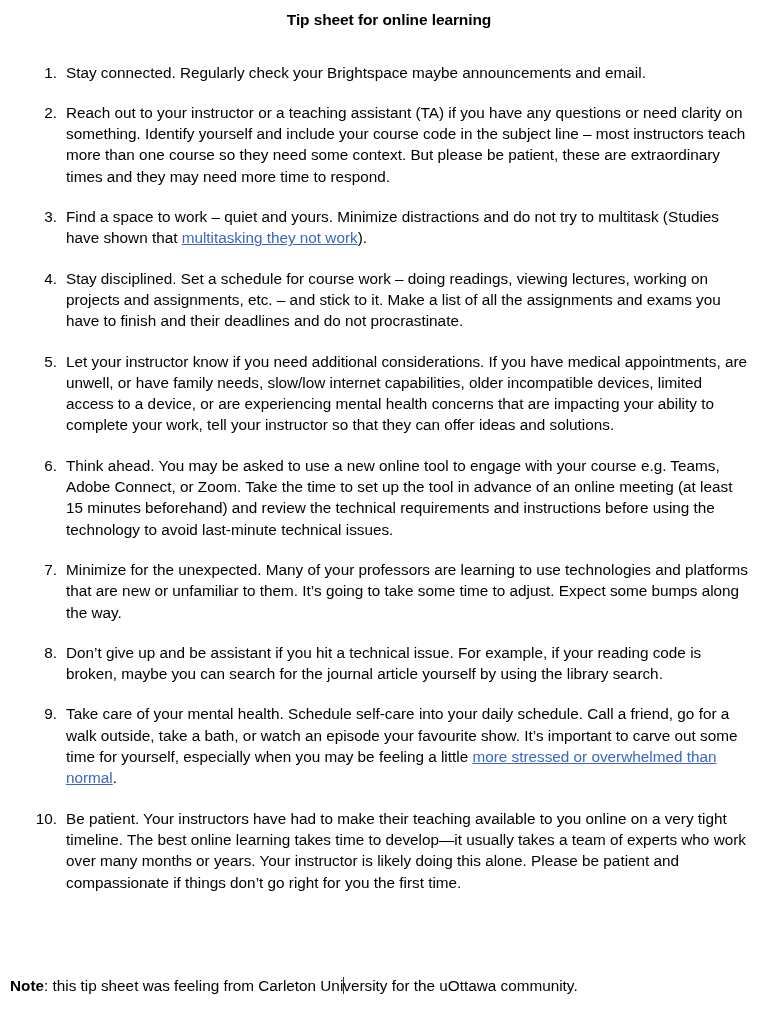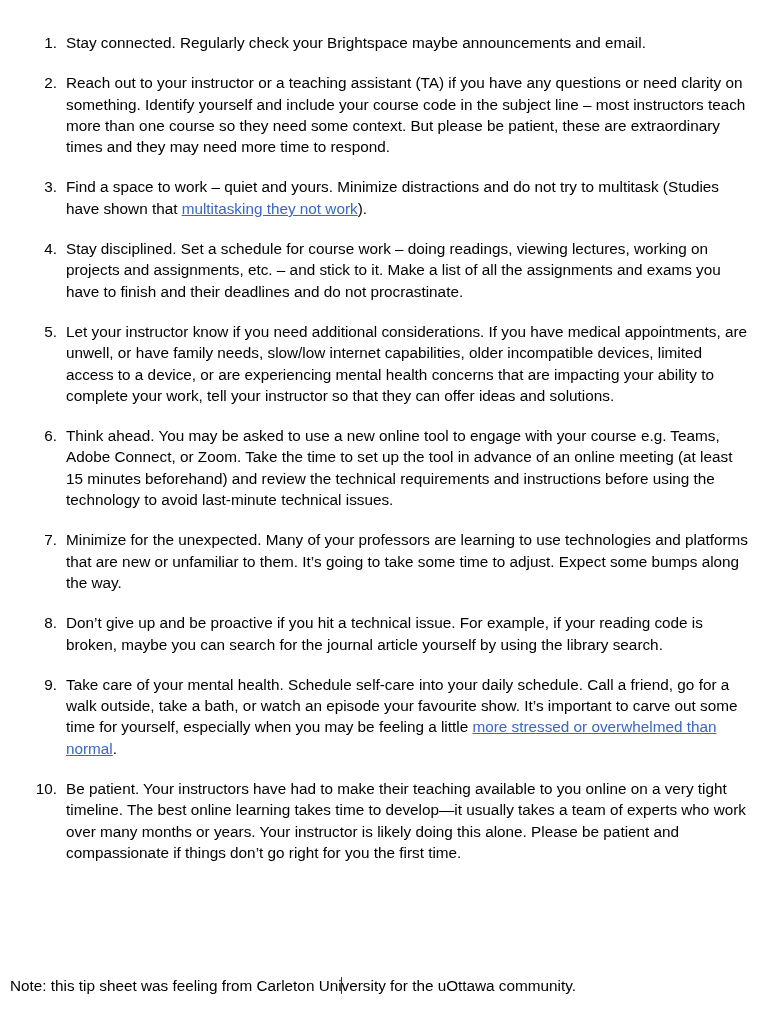--- a/index.html
+++ b/index.html
@@ -69,36 +69,37 @@
     margin: 0;
     padding-left: 10px;
     padding-right: 26px;
     position: absolute;
     left: 0;
     top: 975px;
     width: 742px;
     box-sizing: border-box;
   }
   .note .lead {
-    font-weight: normal;
+    font-weight: bold;
   }
   .caret {
     display: inline-block;
     width: 1px;
     height: 17px;
     background: #333333;
     vertical-align: -3px;
     margin: 0 -0.5px;
   }
 </style>
 </head>
 <body>
 
 <div class="page">
 
+  <h1 class="doc-title">Tip sheet for online learning</h1>
 
   <ol class="tips">
 
     <li>
       <span class="num">1.</span><span class="lead">Stay connected.</span><span> Regularly check your Brightspace maybe announcements and email.</span>
     </li>
 
     <li>
       <span class="num">2.</span><span class="lead">Reach out</span><span> to your instructor or a teaching assistant (TA) if you have any questions or need clarity on something. Identify yourself and include your course code in the subject line – most instructors teach more than one course so they need some context. But please be patient, these are extraordinary times and they may need more time to respond.</span>
     </li>
@@ -117,21 +118,21 @@
 
     <li>
       <span class="num">6.</span><span class="lead">Think ahead.</span><span> You may be asked to use a new online tool to engage with your course e.g. Teams, Adobe Connect, or Zoom. Take the time to set up the tool in advance of an online meeting (at least 15 minutes beforehand) and review the technical requirements and instructions before using the technology to avoid last-minute technical issues.</span>
     </li>
 
     <li>
       <span class="num">7.</span><span class="lead">Minimize for the unexpected</span><span>. Many of your professors are learning to use technologies and platforms that are new or unfamiliar to them. It’s going to take some time to adjust. Expect some bumps along the way.</span>
     </li>
 
     <li>
-      <span class="num">8.</span><span class="lead">Don’t give up and be proactive</span><span> if you hit a technical issue. For example, if your reading code is broken, maybe you can search for the journal article yourself by using the library search.</span>
+      <span class="num">8.</span><span class="lead">Don’t give up and be assistant</span><span> if you hit a technical issue. For example, if your reading code is broken, maybe you can search for the journal article yourself by using the library search.</span>
     </li>
 
     <li>
       <span class="num">9.</span><span class="lead">Take care of your mental health</span><span>. Schedule self-care into your daily schedule. Call a friend, go for a walk outside, take a bath, or watch an episode your favourite show. It’s important to carve out some time for yourself, especially when you may be feeling a little </span><a class="doclink" href="#">more stressed or overwhelmed than normal</a><span>.</span>
     </li>
 
     <li>
       <span class="num">10.</span><span class="lead">Be patient.</span><span> Your instructors have had to make their teaching available to you online on a very tight timeline. The best online learning takes time to develop—it usually takes a team of experts who work over many months or years. Your instructor is likely doing this alone. Please be patient and compassionate if things don’t go right for you the first time.</span>
     </li>
 

